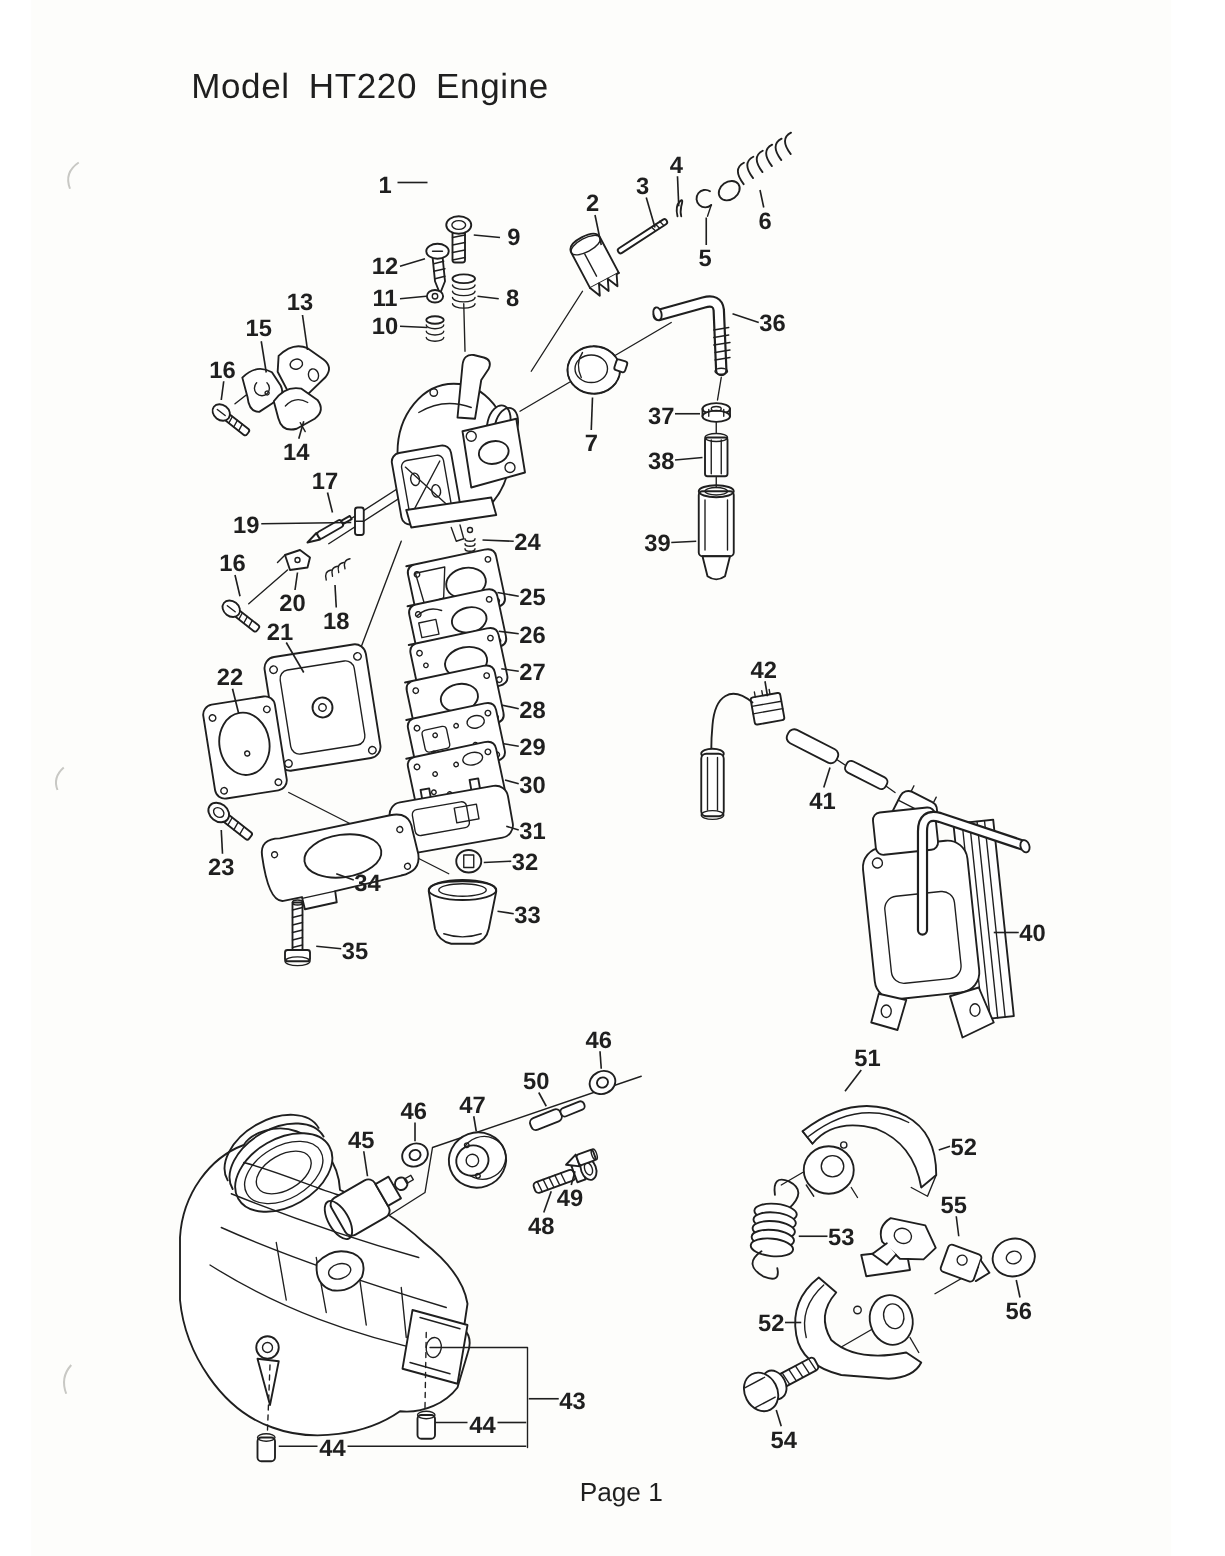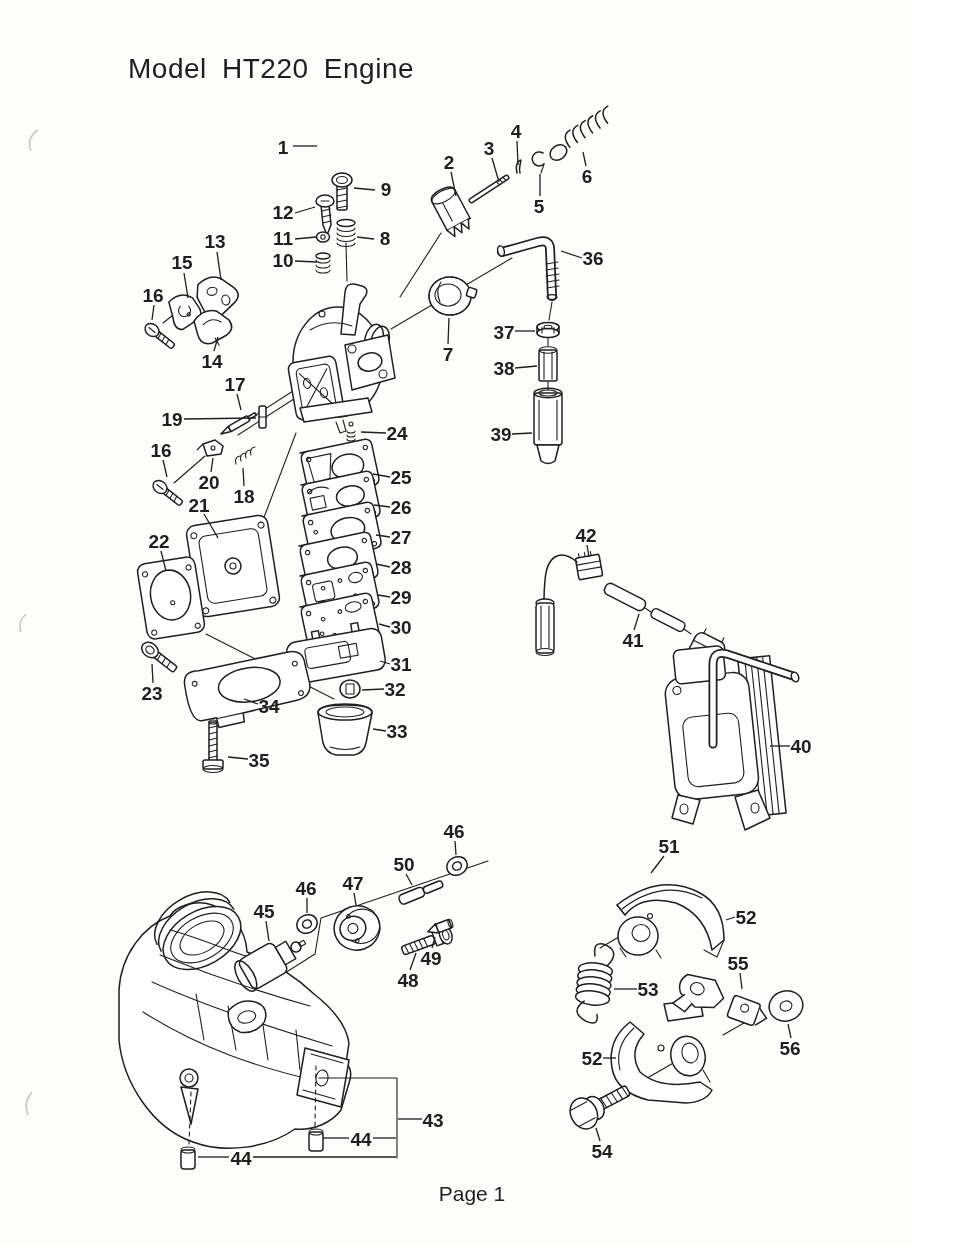--- a/index.html
+++ b/index.html
@@ -1,20 +1,21 @@
 <!DOCTYPE html>
 <html style="--ink: #1f1f1f; --paper: #fdfdfb;"><head>
 <meta charset="utf-8">
 <style>
   :root { --ink:#1f1f1f; --paper:#fdfdfb; }
   html,body { margin:0; padding:0; background:#ffffff; }
   #page {
     position:relative; width:912px; height:1245px;
     background:var(--paper); overflow:hidden;
     font-family:"Liberation Sans", sans-serif;
+    margin-left:25px;
   }
   svg { display:block; }
   .ln  { fill:none; stroke:var(--ink); stroke-width:1.5; stroke-linecap:round; stroke-linejoin:round; }
   .wf  { fill:#ffffff; }
   .thin{ stroke-width:1.1; }
   .box { stroke-width:1.4; fill:none; }
   .dash{ stroke-dasharray:4 4; stroke-width:1.1; }
   .leader { stroke:var(--ink); stroke-width:1.3; }
   .callout {
     font-family:"Liberation Sans", sans-serif;

